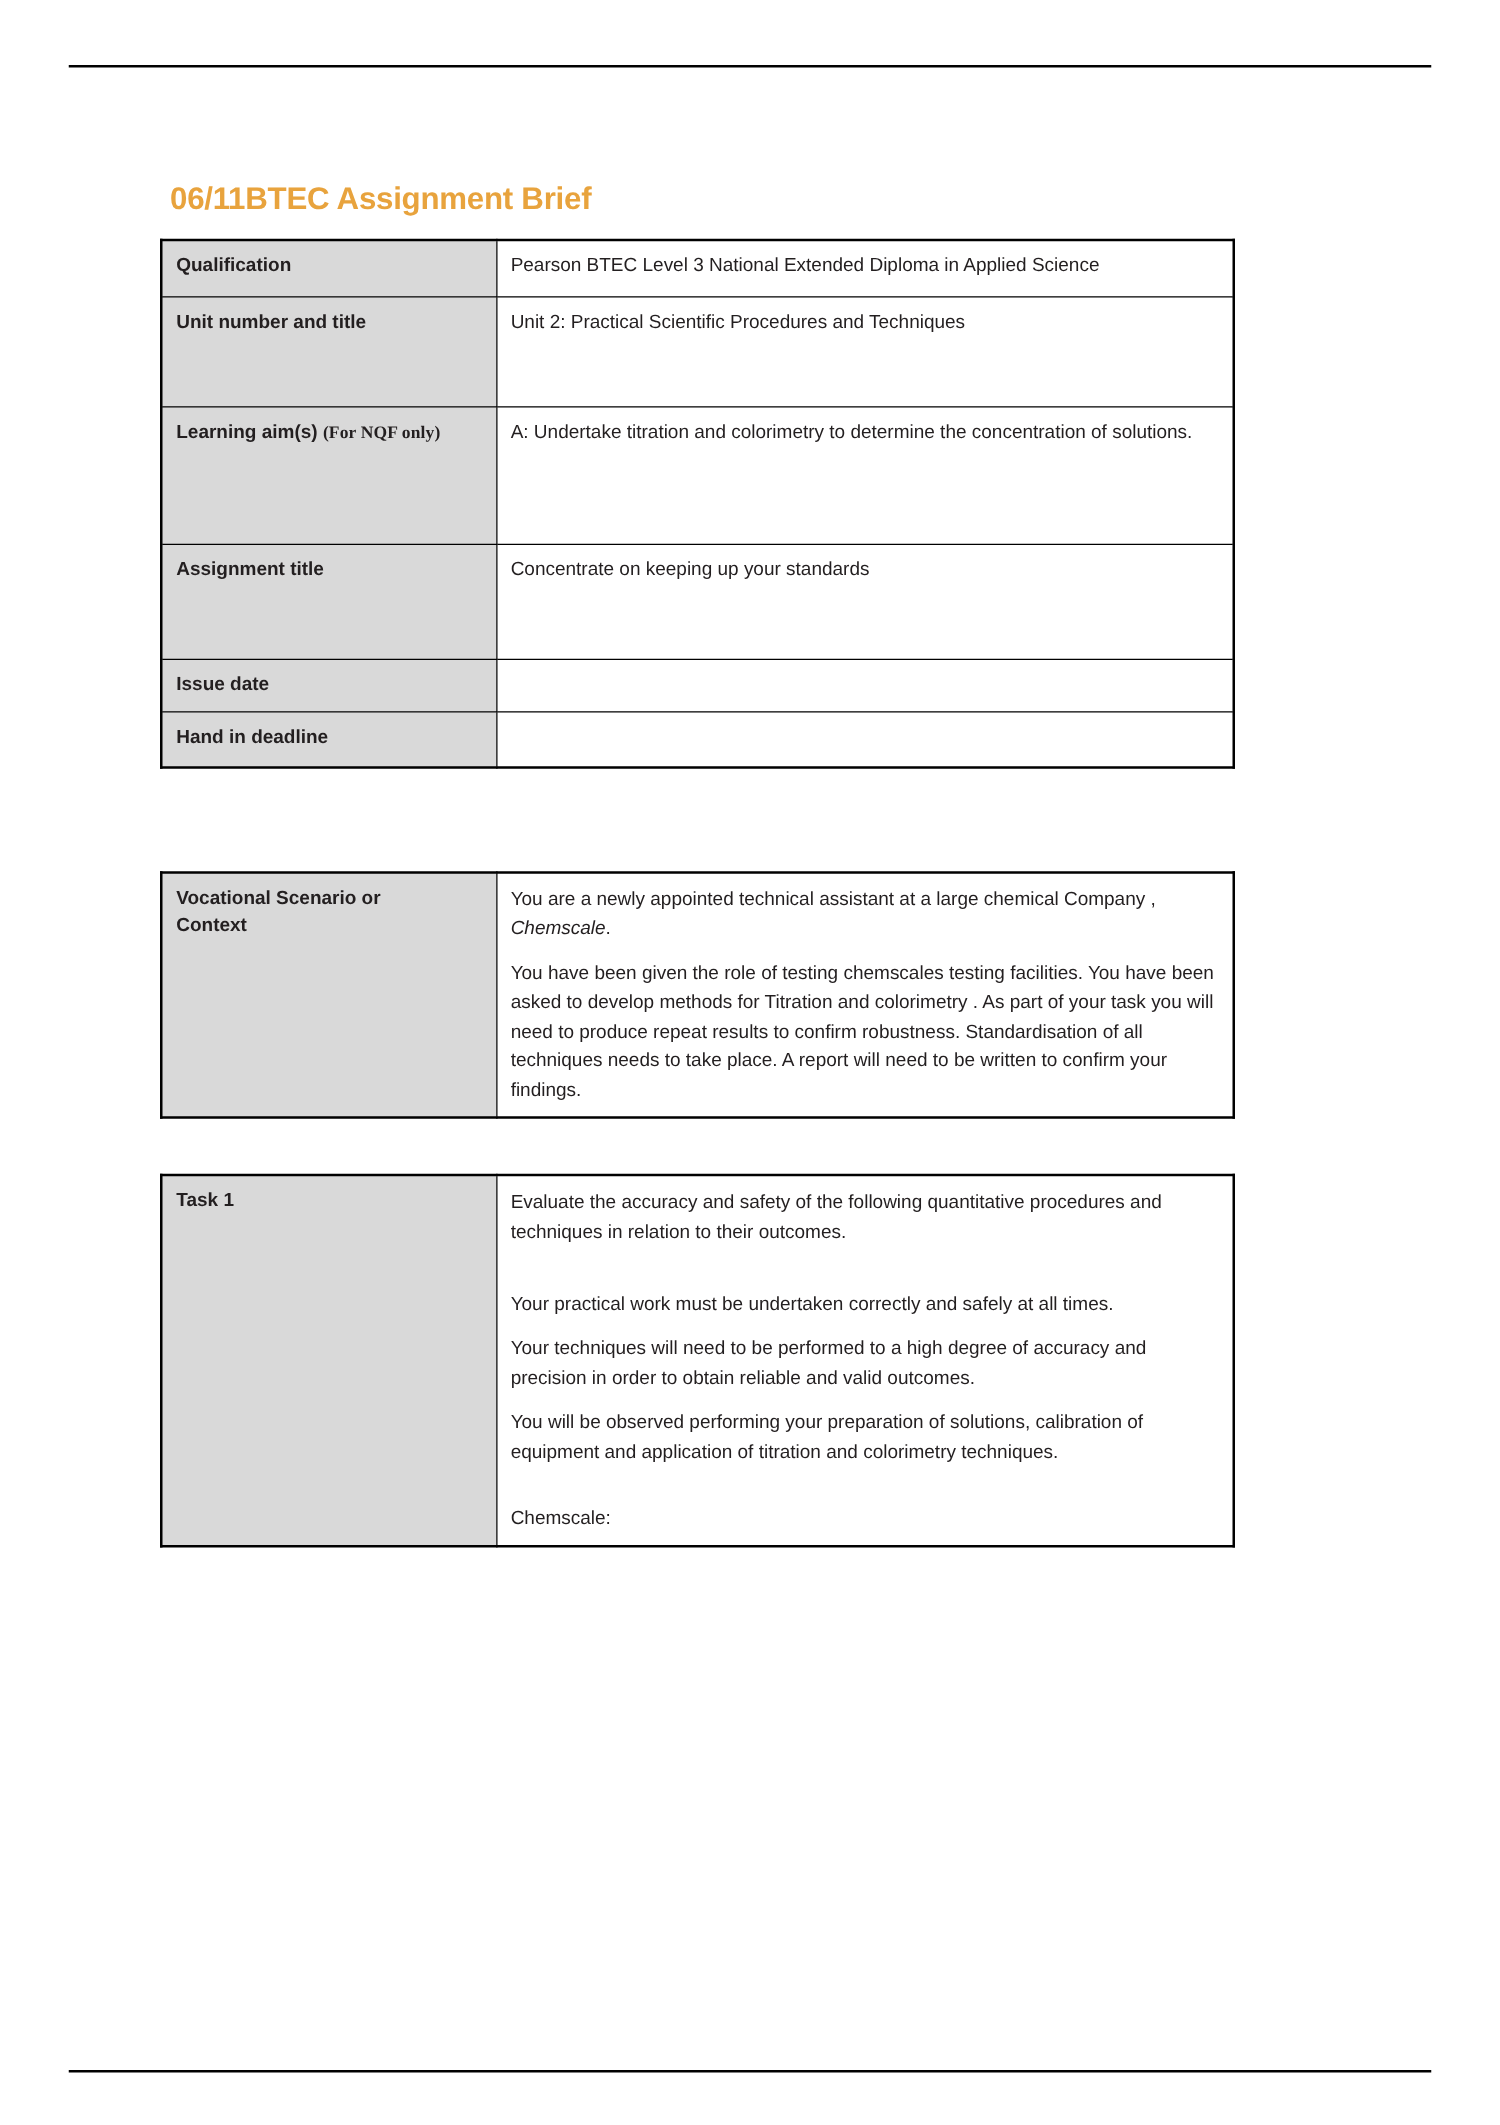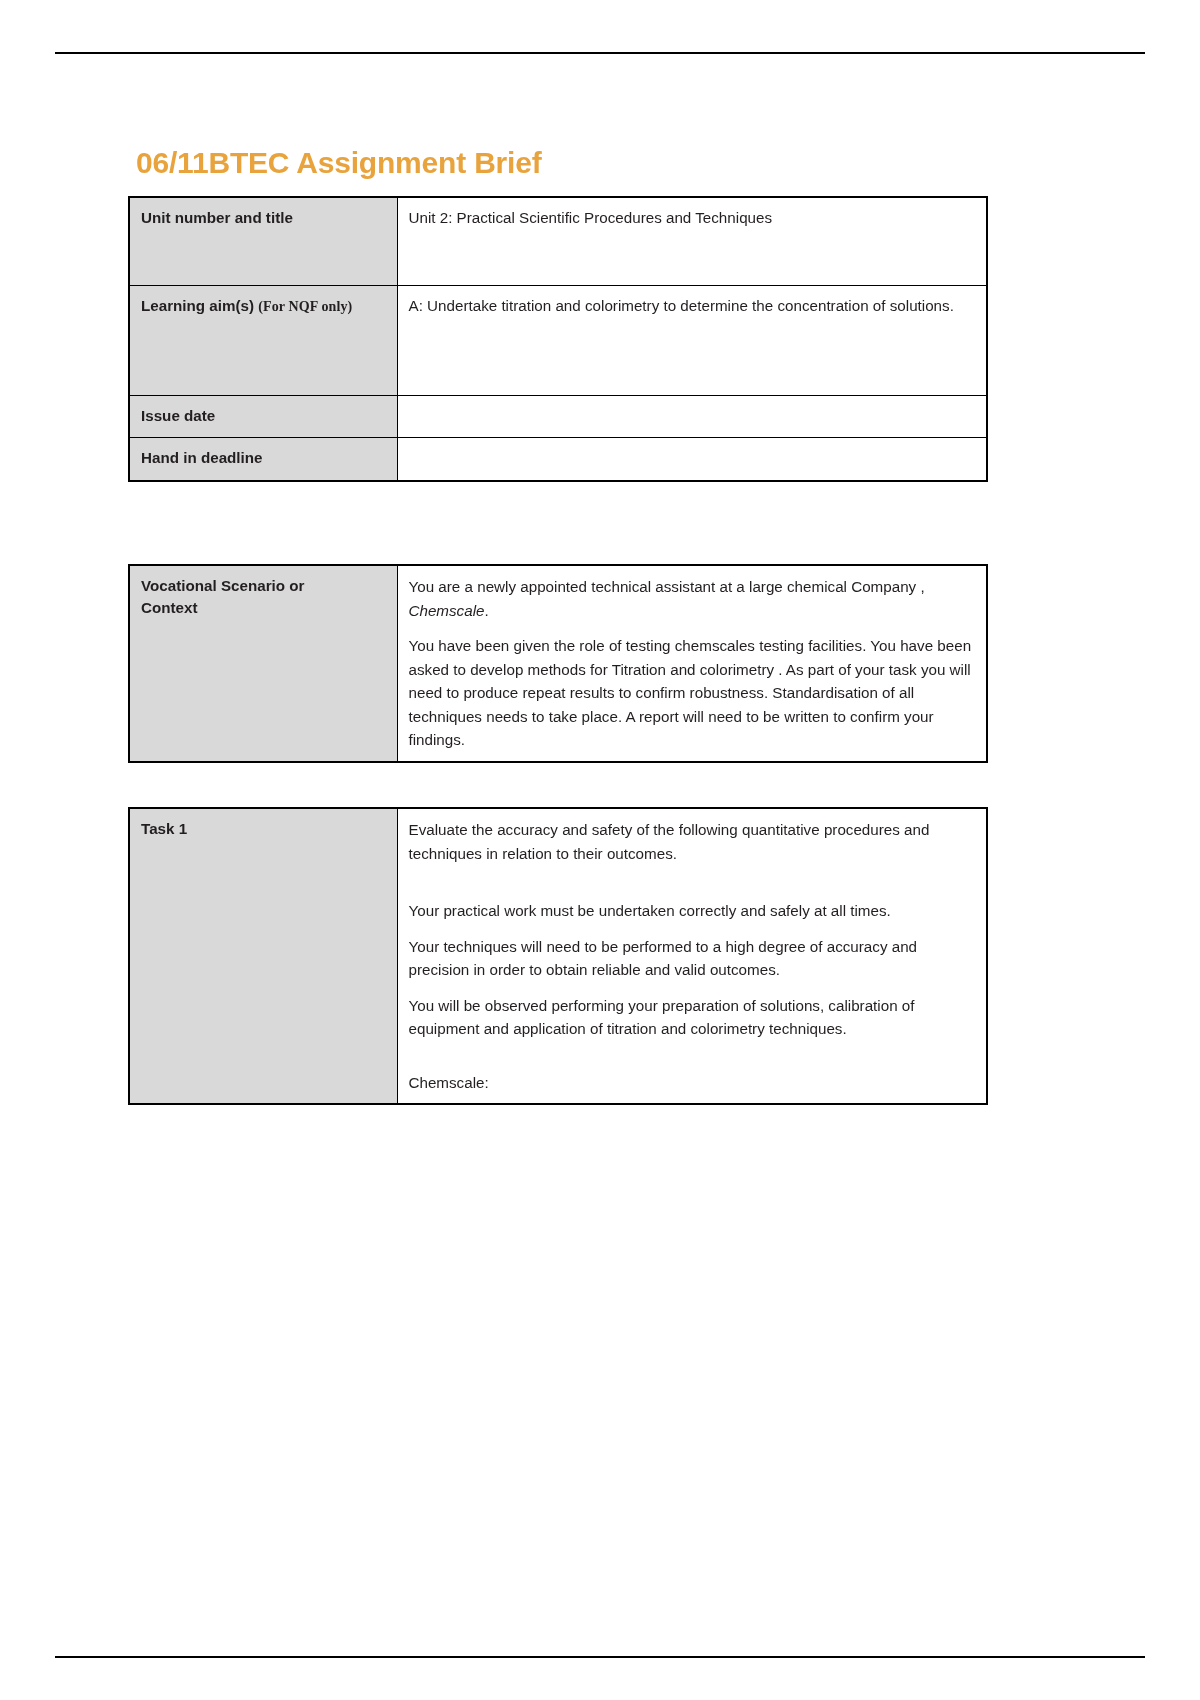--- a/index.html
+++ b/index.html
@@ -43,21 +43,21 @@
   }
 
   .content {
     position: absolute;
     left: 128px;
     top: 146px;
     width: 862px;
   }
 
   .doc-title {
-    font-size: 30px;
+    font-size: 25px;
     font-weight: bold;
     color: #e8a33d;
     letter-spacing: -0.2px;
     margin: 0 0 17px 8px;
     line-height: 1.1;
   }
 
   table.brief {
     border-collapse: collapse;
     width: 860px;
@@ -123,37 +123,45 @@
 
   <div class="rule-top"></div>
   <div class="rule-bottom"></div>
 
   <div class="content">
 
     <h1 class="doc-title">06/11BTEC Assignment Brief</h1>
 
     <table class="brief">
       <tbody>
+        <tr class="r-qual">
+          <td class="label v-mid">Qualification</td>
+          <td class="value v-mid">Pearson BTEC Level 3 National Extended Diploma in Applied Science</td>
+        </tr>
 
         <tr class="r-unit">
           <td class="label">Unit number and title</td>
           <td class="value v-mid value-strong">Unit 2:  Practical Scientific Procedures and Techniques</td>
         </tr>
 
         <tr class="r-aim">
           <td class="label v-mid">
             <span>Learning aim(s)</span>
             <span class="small-note">(For NQF only)</span>
           </td>
           <td class="value">
             <span class="value-strong">A:</span>
             <span>Undertake titration and colorimetry to determine the concentration of solutions.</span>
           </td>
         </tr>
 
+        <tr class="r-title">
+          <td class="label v-mid">Assignment title</td>
+          <td class="value value-strong">Concentrate on keeping up your standards</td>
+        </tr>
 
 
         <tr class="r-issue">
           <td class="label v-mid">Issue date</td>
           <td class="value"></td>
         </tr>
 
         <tr class="r-hand">
           <td class="label v-mid">Hand in deadline</td>
           <td class="value"></td>

